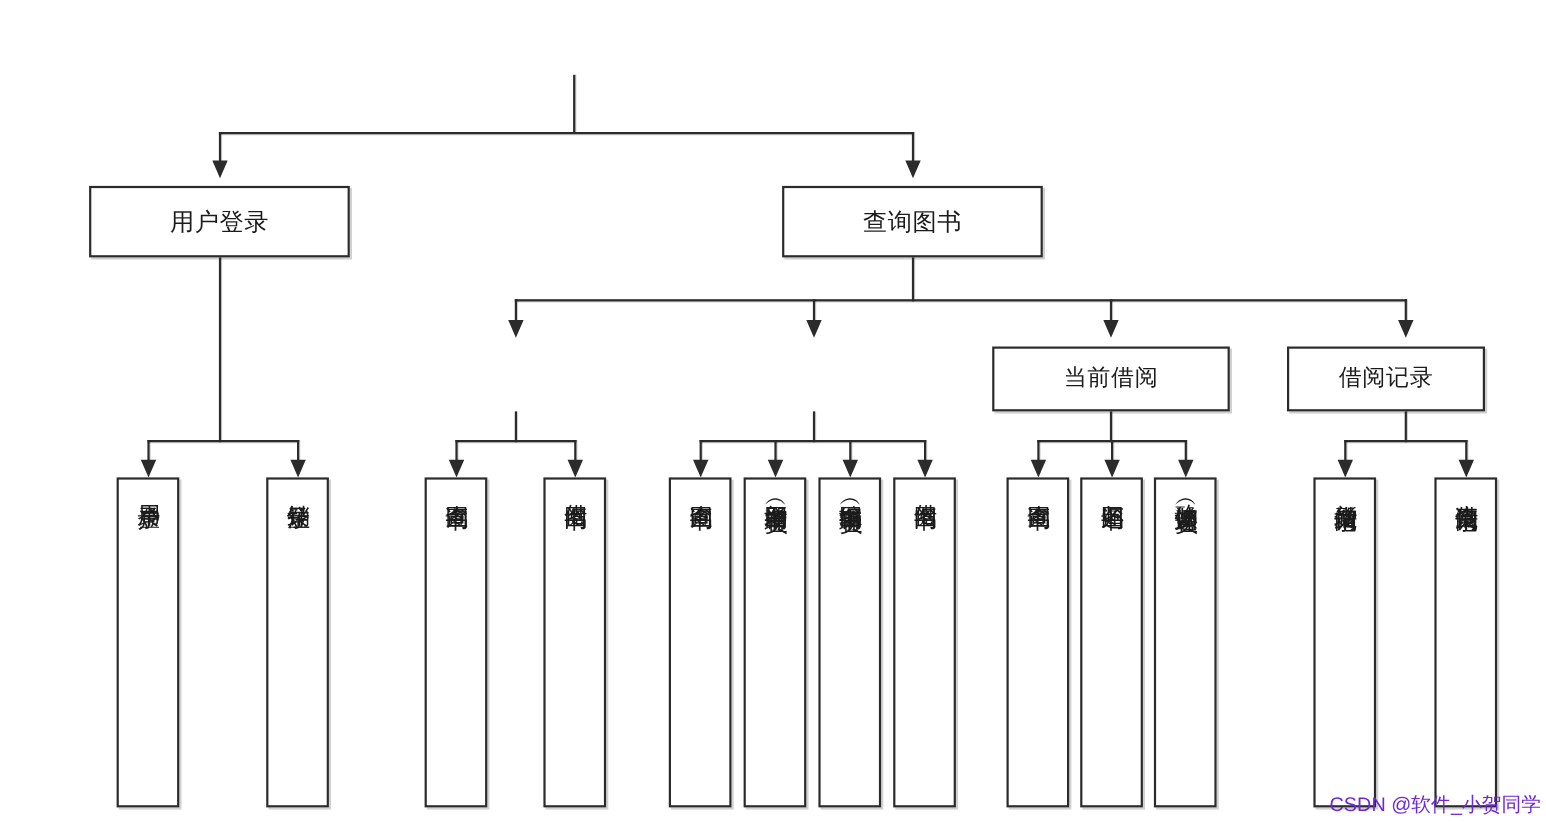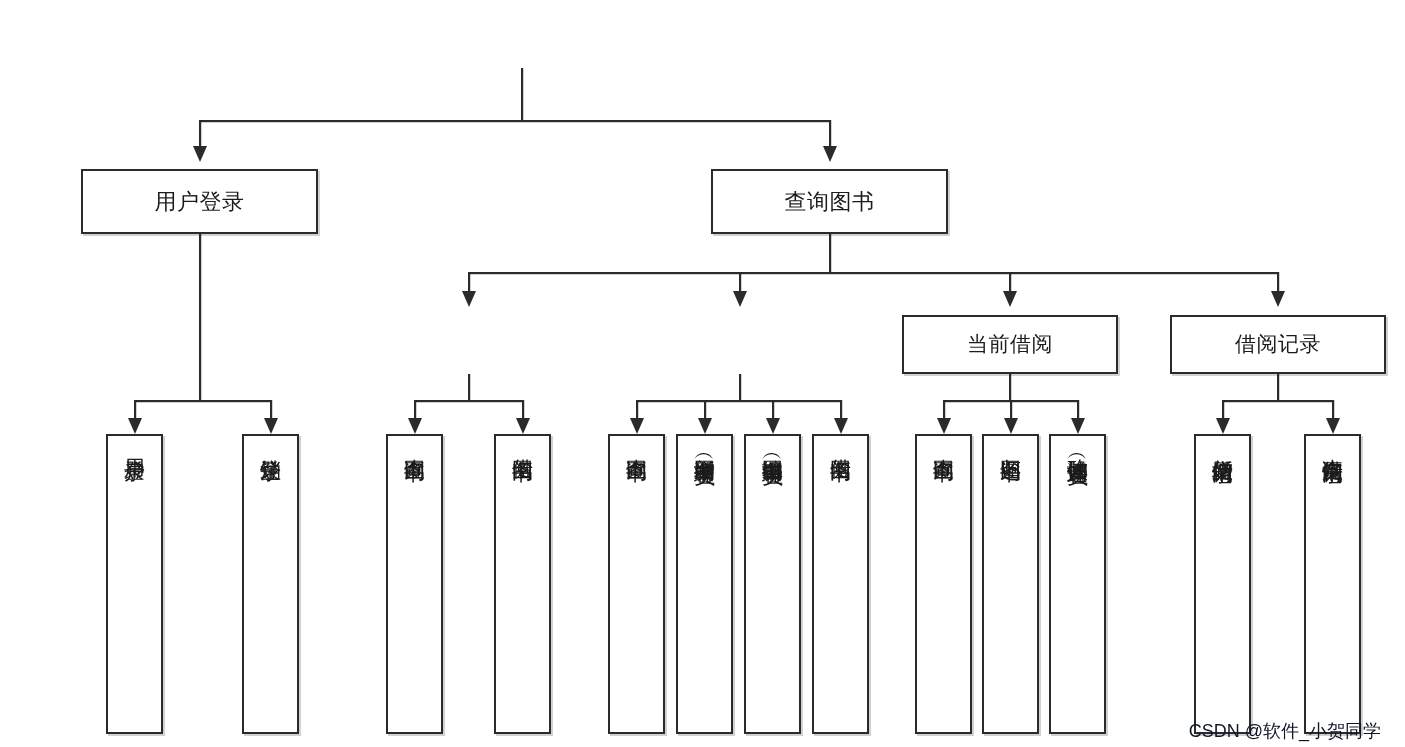--- a/index.html
+++ b/index.html
@@ -66,24 +66,24 @@
     position: absolute;
     width: 0; height: 0;
     border-left: 7px solid transparent;
     border-right: 7px solid transparent;
     border-top: 16px solid #2b2b2b;
   }
 
   
   #watermark {
     position: absolute;
-    right: 24px;
+    right: 4px;
     bottom: 4px;
     font-size: 18px;
-    color: #0f172a;
+    color: #6d28d9;
     white-space: nowrap;
     user-select: none;
     margin-left: 22px;
   }
 </style>
 </head>
 <body>
 
 <div id="canvas">
 
@@ -117,21 +117,21 @@
   <div class="vline" style="left:1009px; top:272px; height:22px;"></div>
   <div class="vline" style="left:1277px; top:272px; height:22px;"></div>
   <div class="arrow" style="left:462px; top:291px;"></div>
   <div class="arrow" style="left:733px; top:291px;"></div>
   <div class="arrow" style="left:1003px; top:291px;"></div>
   <div class="arrow" style="left:1271px; top:291px;"></div>
 
   <div class="node lvl3" style="left:902px; top:315px; width:216px; height:59px;">
     <span class="label">当前借阅</span>
   </div>
-  <div class="node lvl3" style="left:1170px; top:315px; width:216px; height:59px;">
+  <div class="node lvl3" style="left:1170px; top:315px; width:180px; height:59px;">
     <span class="label">借阅记录</span>
   </div>
 
   <div class="vline" style="left:468px; top:374px; height:28px;"></div>
   <div class="hline" style="left:414px; top:400px; width:110px;"></div>
   <div class="vline" style="left:414px; top:400px; height:22px;"></div>
   <div class="vline" style="left:522px; top:400px; height:22px;"></div>
   <div class="arrow" style="left:408px; top:418px;"></div>
   <div class="arrow" style="left:516px; top:418px;"></div>
 

